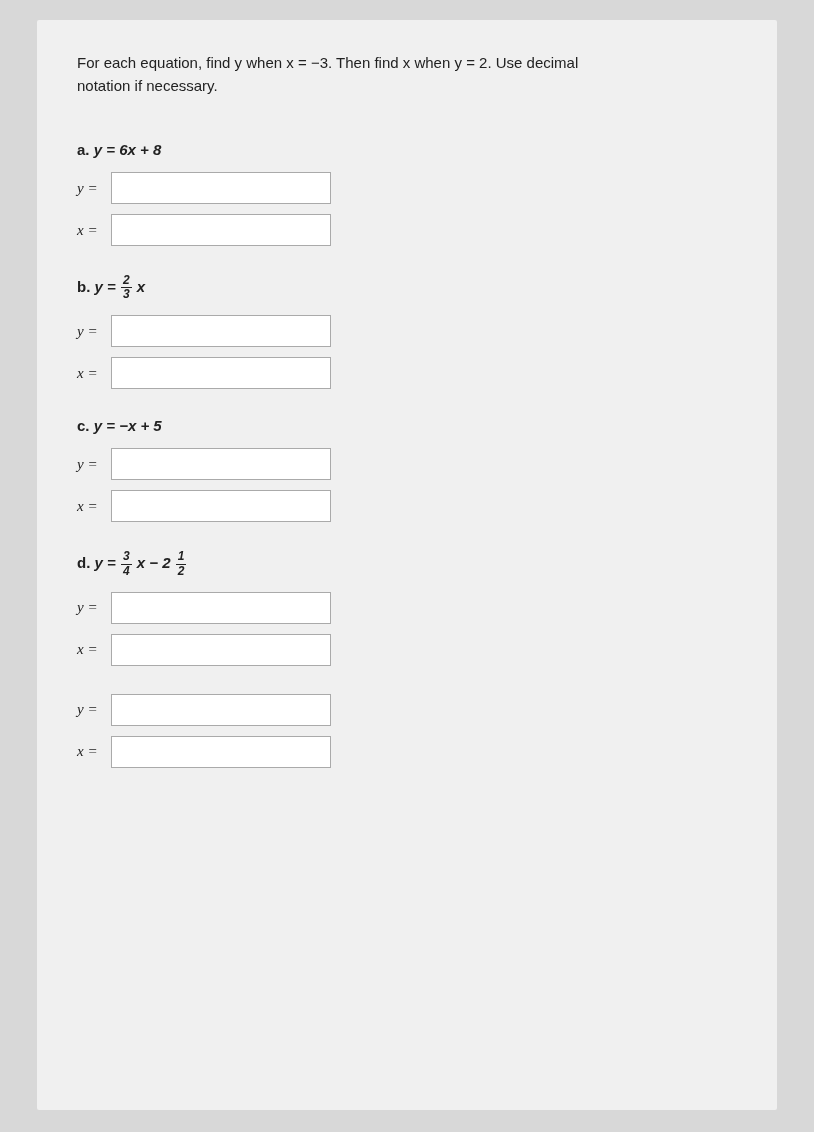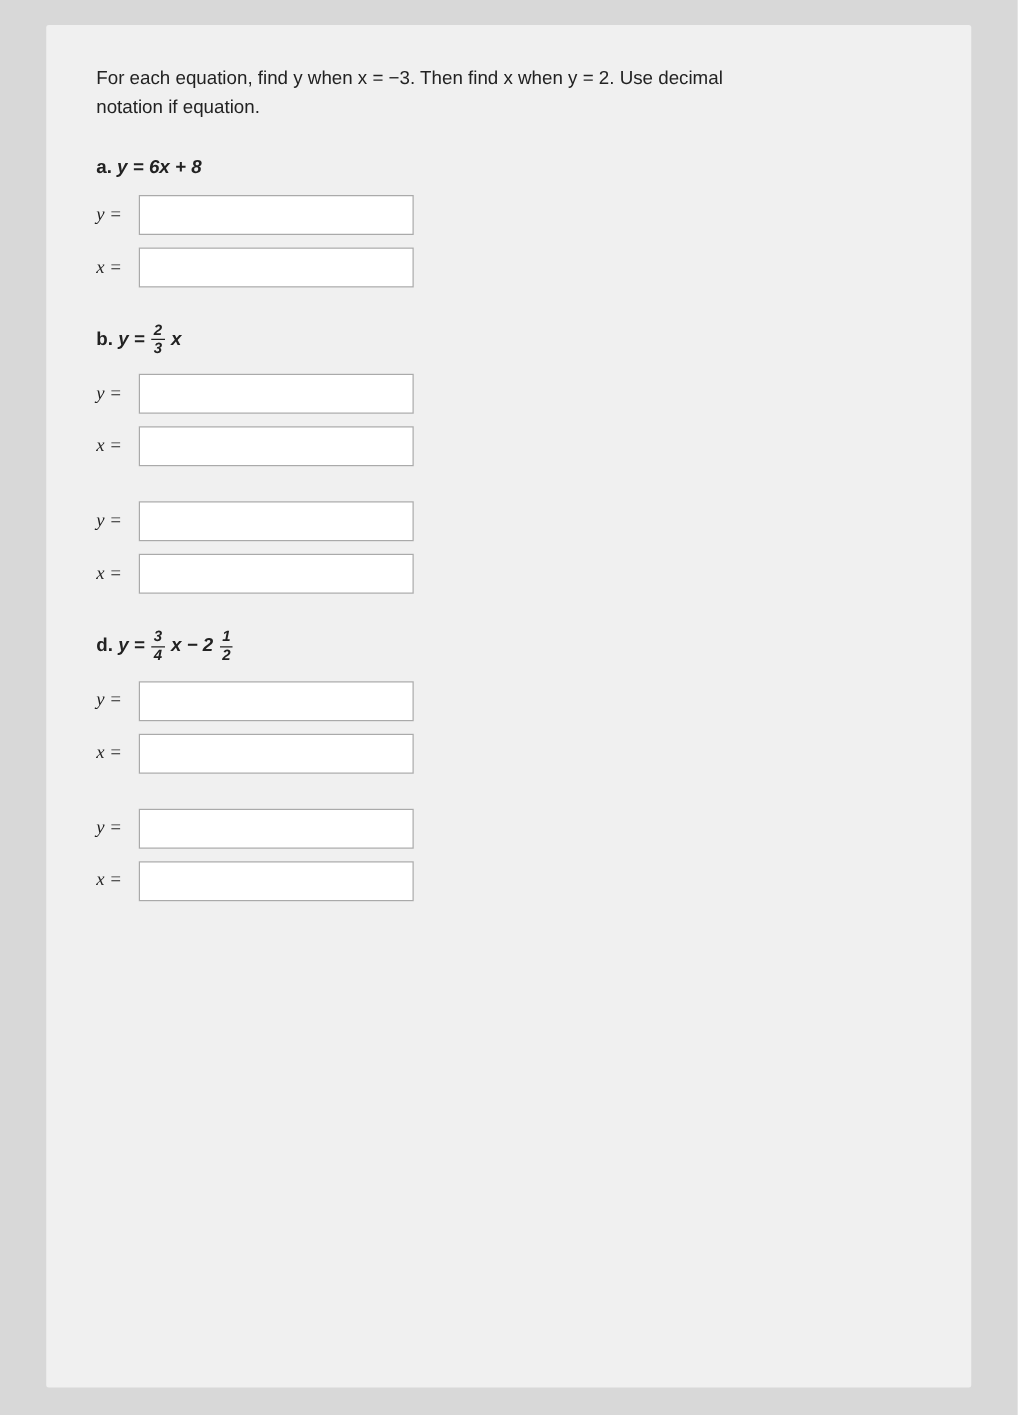--- a/index.html
+++ b/index.html
@@ -23,21 +23,21 @@
       width: 740px;
       min-height: 1090px;
       padding: 32px 40px 40px 40px;
       border-radius: 2px;
     }
 
     .instructions {
       font-size: 15px;
       color: #222;
       line-height: 1.5;
-      margin-bottom: 28px;
+      margin-bottom: 44px;
       font-family: Arial, sans-serif;
     }
 
     .problem-section {
       margin-bottom: 28px;
     }
 
     .problem-label {
       font-size: 15px;
       font-weight: bold;
@@ -96,21 +96,21 @@
       padding: 0 2px;
       font-size: 12px;
     }
   </style>
 </head>
 <body>
 
 <div class="page">
   <div class="instructions">
     <span>For each equation, find y when x = −3. Then find x when y = 2. Use decimal</span><br>
-    <span>notation if equation.</span>
+    <span>notation if necessary.</span>
   </div>
 
   <div class="problem-section">
     <div class="problem-label">
       <span>a. </span><span class="equation"><em>y</em> = 6<em>x</em> + 8</span>
     </div>
     <div class="input-row">
       <span class="var-label"><em>y</em> =</span>
       <input class="answer-input" type="text" style="">
     </div>
@@ -136,20 +136,23 @@
       <span class="var-label"><em>y</em> =</span>
       <input class="answer-input" type="text" style="">
     </div>
     <div class="input-row">
       <span class="var-label"><em>x</em> =</span>
       <input class="answer-input" type="text" style="">
     </div>
   </div>
 
   <div class="problem-section">
+    <div class="problem-label">
+      <span>c. </span><span class="equation"><em>y</em> = −<em>x</em> + 5</span>
+    </div>
     <div class="input-row">
       <span class="var-label"><em>y</em> =</span>
       <input class="answer-input" type="text" style="">
     </div>
     <div class="input-row">
       <span class="var-label"><em>x</em> =</span>
       <input class="answer-input" type="text" style="">
     </div>
   </div>
 

